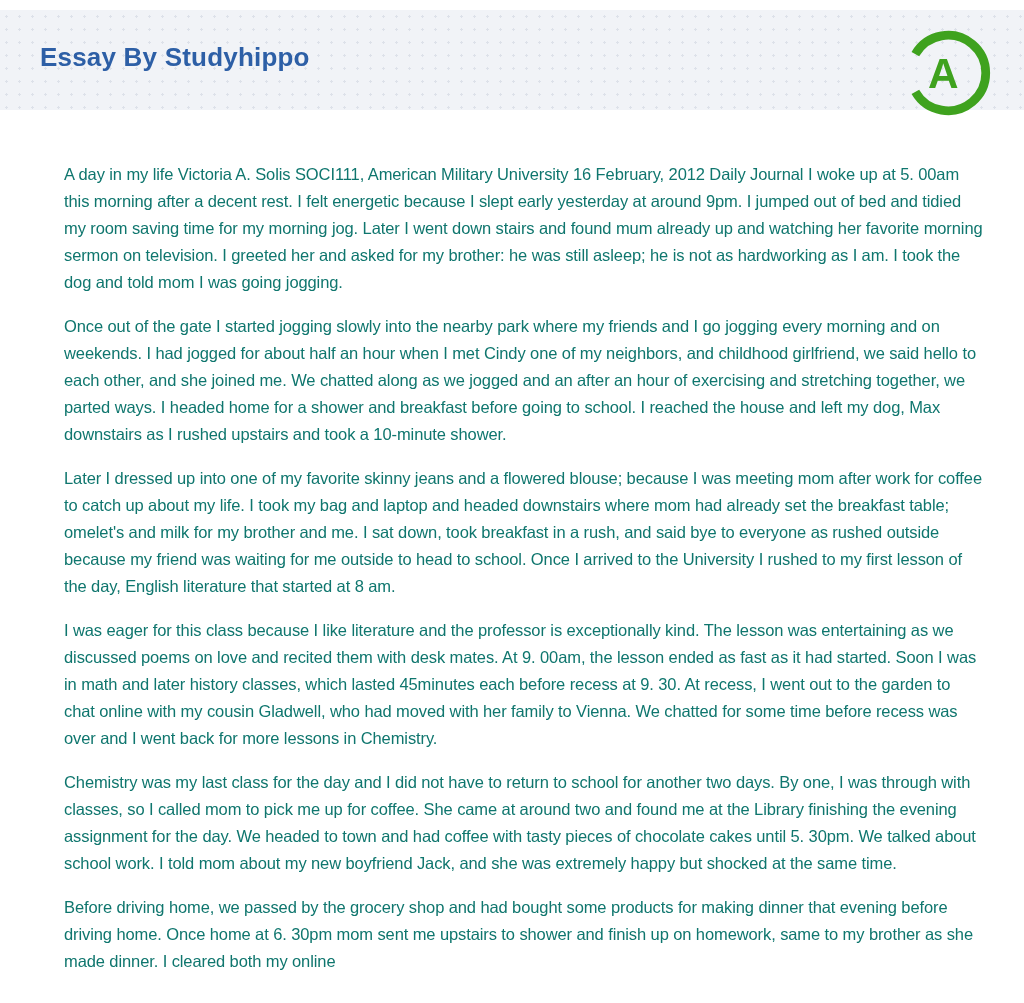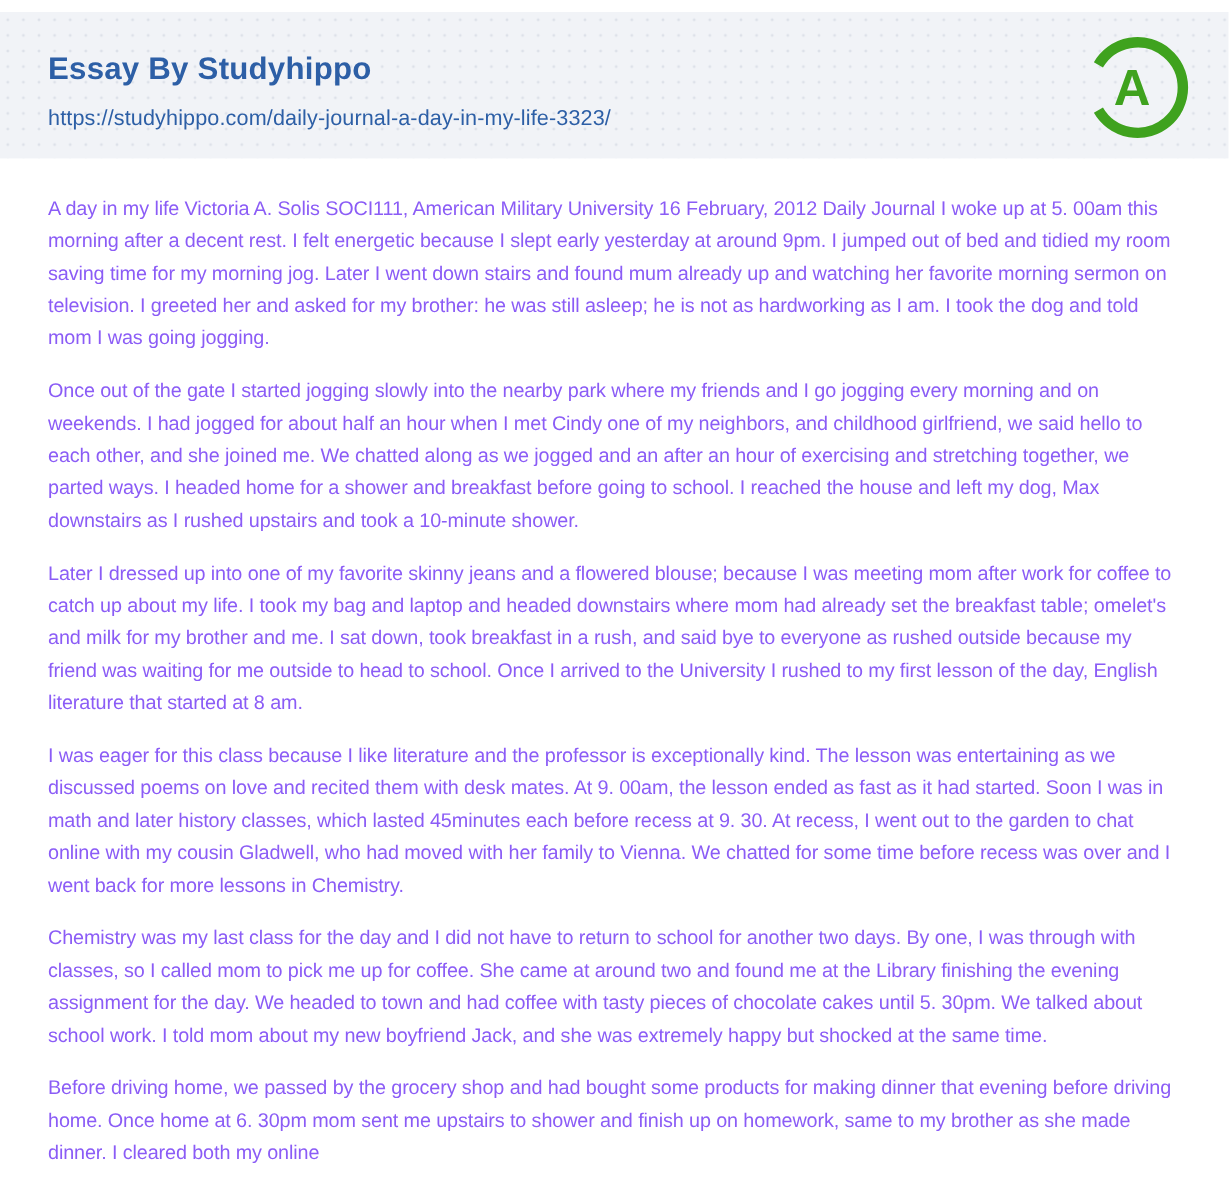--- a/index.html
+++ b/index.html
@@ -10,21 +10,21 @@
     height: 1003px;
     background: #ffffff;
     overflow: hidden;
     font-family: "Liberation Sans", "DejaVu Sans", sans-serif;
   }
   .header-band {
     position: absolute;
     top: 10px;
     left: 0;
     width: 1024px;
-    height: 122px;
+    height: 100px;
     background-color: #f1f3f7;
     background-image: radial-gradient(circle, #dde1e9 1px, transparent 1.4px);
     background-size: 13px 13px;
   }
   .header-text {
     position: absolute;
     left: 40px;
     top: 32px;
   }
   .site-title {
@@ -61,35 +61,35 @@
     font-size: 33px;
     line-height: 38px;
     font-weight: 700;
     color: #17181c;
     letter-spacing: -0.2px;
   }
   .article p {
     margin-top: 17px;
     font-size: 16.5px;
     line-height: 27px;
-    color: #8b5cf6;
+    color: #0f766e;
     letter-spacing: -0.1px;
+    margin-left: 24px;
   }
   .article p.first { margin-top: 13px; }
 </style>
 </head>
 <body>
 
 <div class="page">
 
   <div class="header-band">
 
     <div class="header-text">
       <span class="site-title">Essay By Studyhippo</span>
-      <a class="site-url" href="#">https://studyhippo.com/daily-journal-a-day-in-my-life-3323/</a>
     </div>
 
     <svg class="logo" viewBox="0 0 100 100">
       <path d="M 14.5 29.5 A 41 41 0 1 1 14.5 70.5" fill="none" stroke="#3fa21e" stroke-width="9.5" stroke-linecap="butt"></path>
       <text x="45" y="66" text-anchor="middle" font-family="Liberation Sans, DejaVu Sans, sans-serif" font-size="46" font-weight="bold" fill="#3fa21e">A</text>
     </svg>
 
   </div>
 
   <div class="article">

